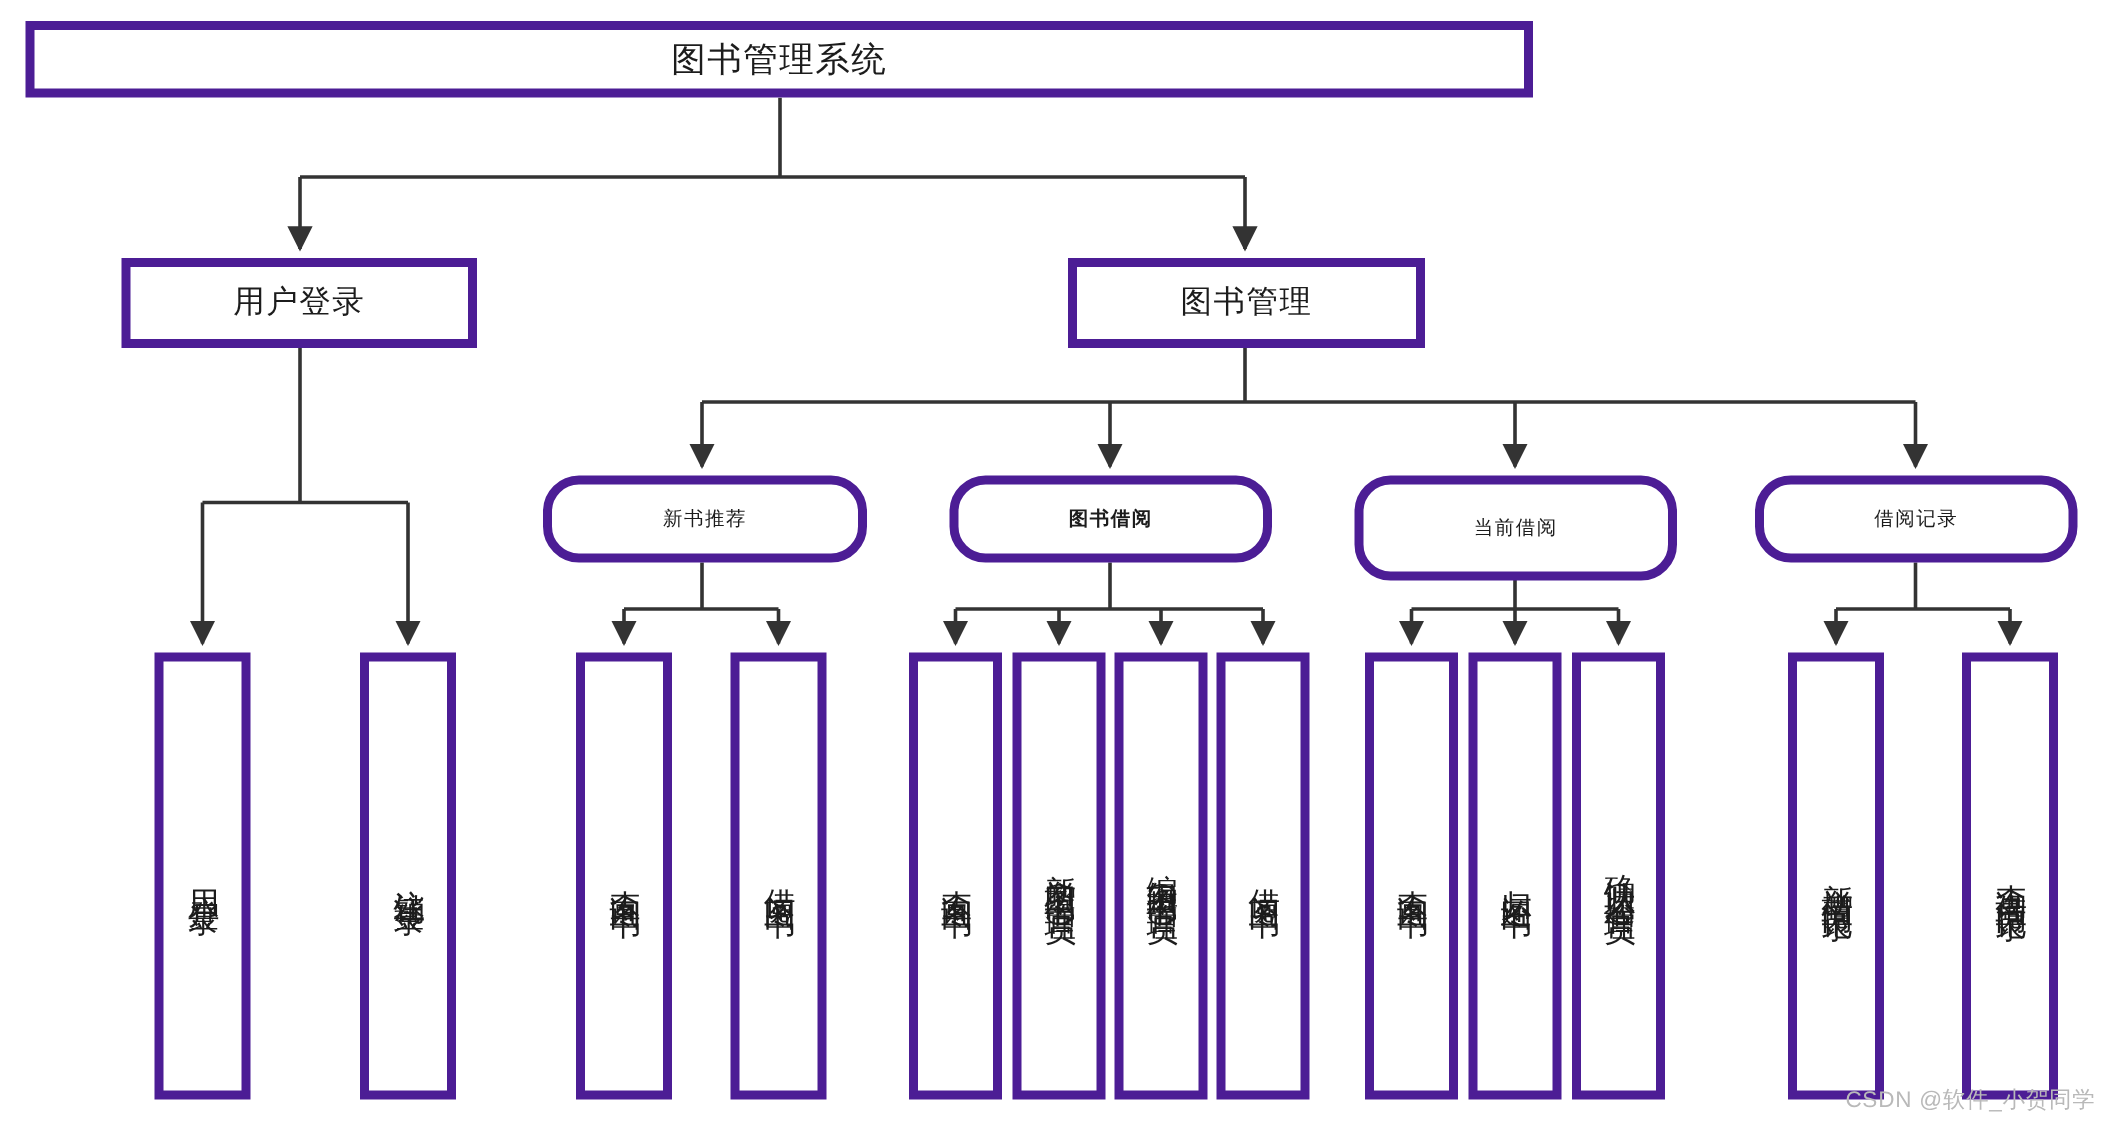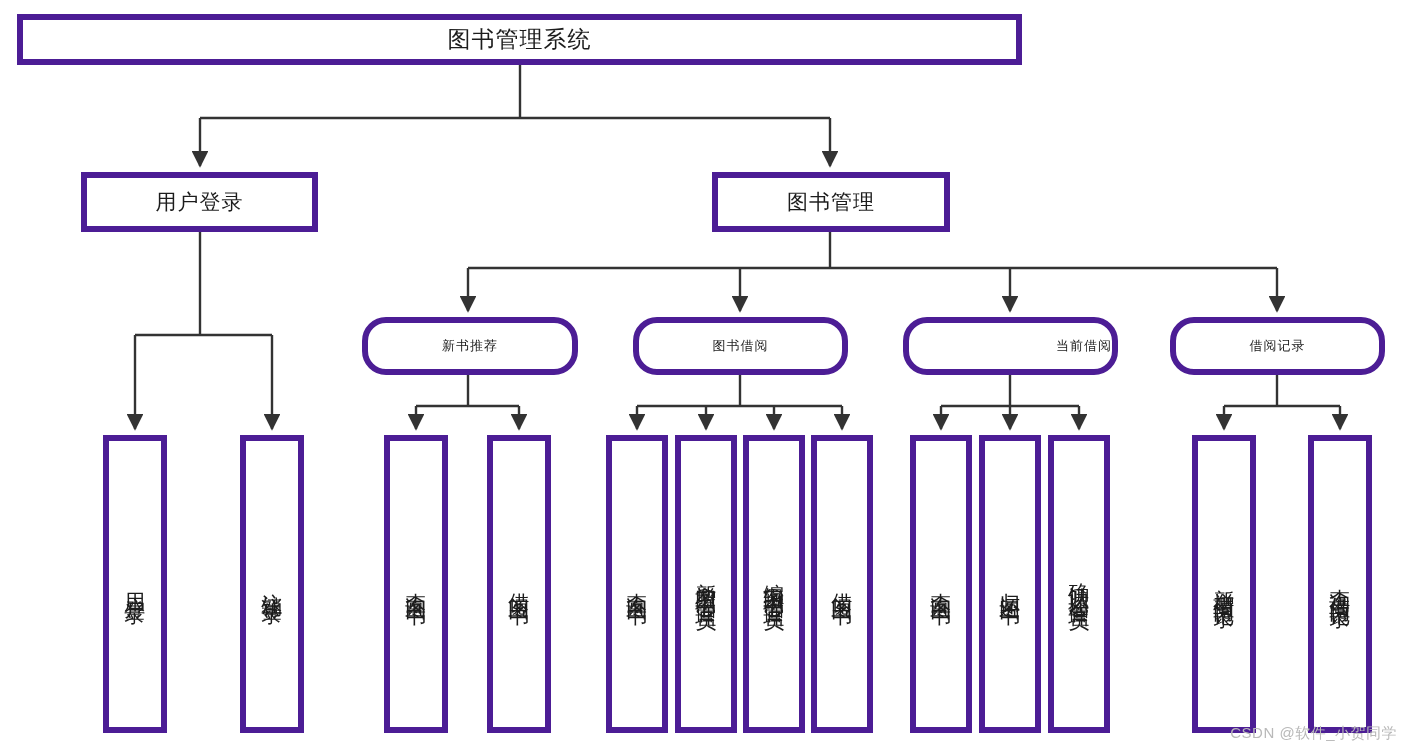--- a/index.html
+++ b/index.html
@@ -136,24 +136,24 @@
   <div class="node level2" style="left:81px; top:172px; width:237px; height:60px;">
     <span class="hlabel">用户登录</span>
   </div>
   <div class="node level2" style="left:712px; top:172px; width:238px; height:60px;">
     <span class="hlabel">图书管理</span>
   </div>
 
   <div class="node level3" style="left:362px; top:317px; width:216px; height:58px;">
     <span class="hlabel">新书推荐</span>
   </div>
-  <div class="node level3" style="left:633px; top:317px; width:215px; height:58px;">
+  <div class="node level3" style="left:633px; top:317px; width:215px; height:58px;font-weight:bold;">
     <span class="hlabel">图书借阅</span>
   </div>
-  <div class="node level3" style="left:903px; top:317px; width:215px; height:58px;justify-content:flex-end;">
+  <div class="node level3" style="left:903px; top:317px; width:215px; height:70px;">
     <span class="hlabel">当前借阅</span>
   </div>
   <div class="node level3" style="left:1170px; top:317px; width:215px; height:58px;text-align:center;">
     <span class="hlabel">借阅记录</span>
   </div>
 
   <div class="node leaf" style="left:103px; top:435px; width:64px; height:298px;">
     <span class="vlabel">用户登录</span>
   </div>
   <div class="node leaf" style="left:240px; top:435px; width:64px; height:298px;">

